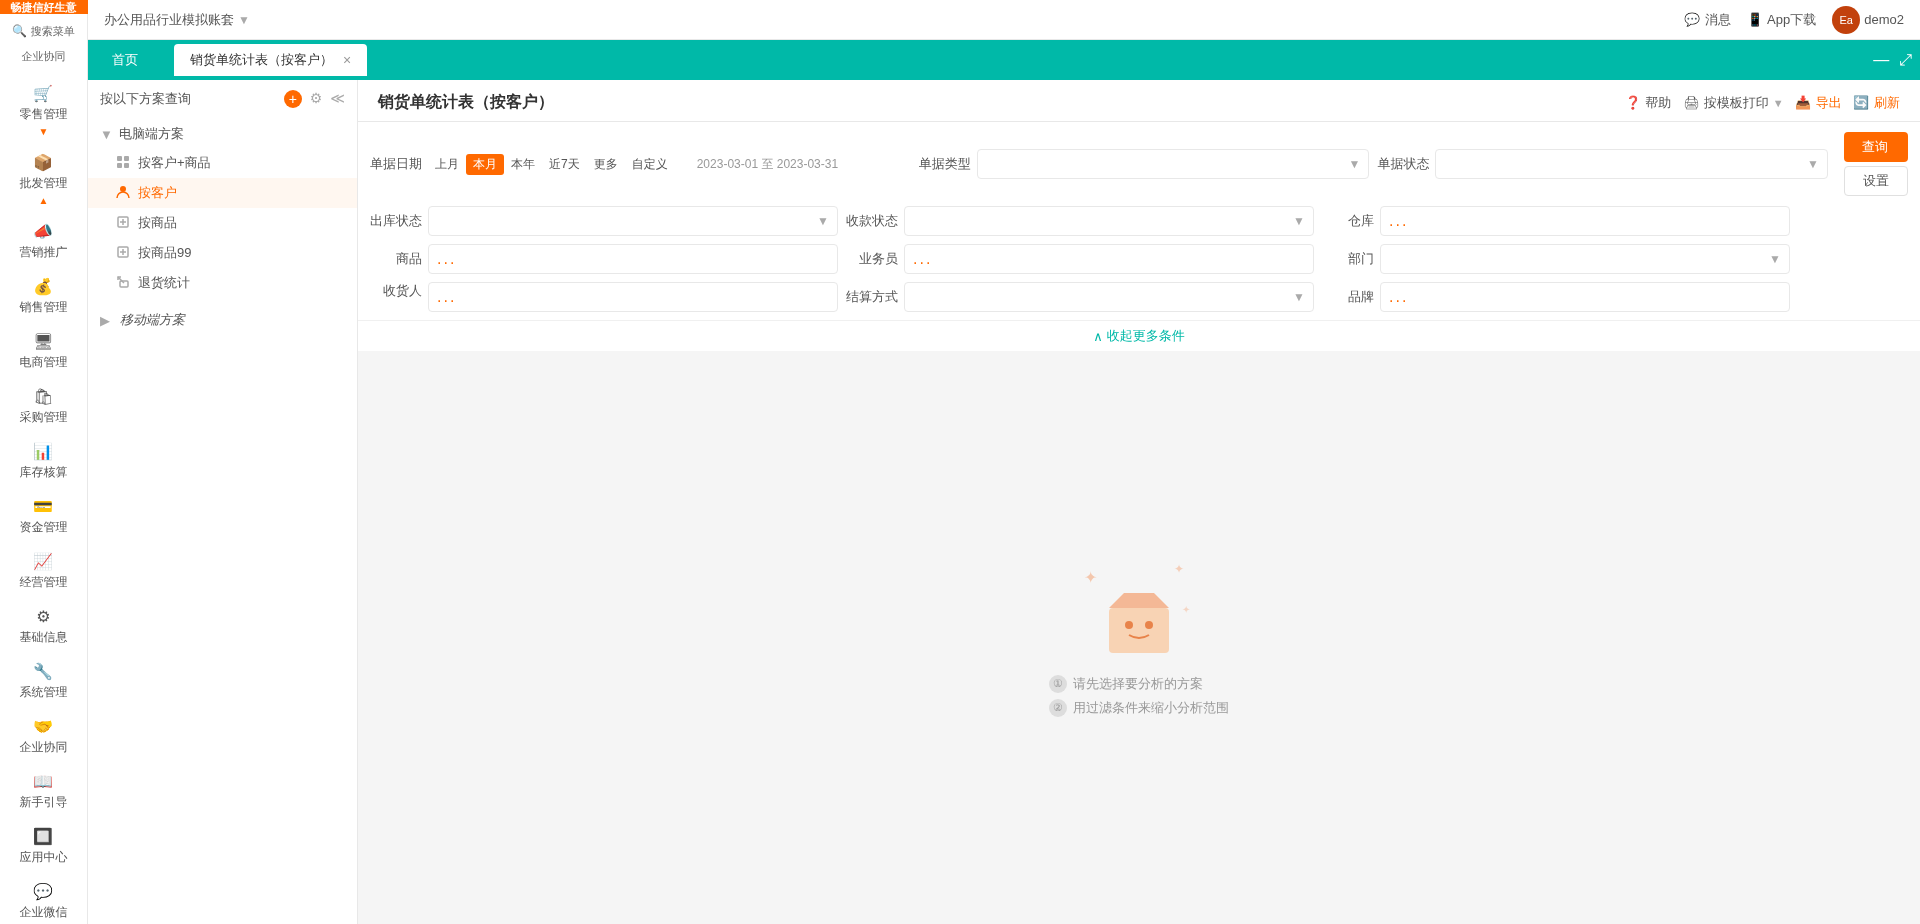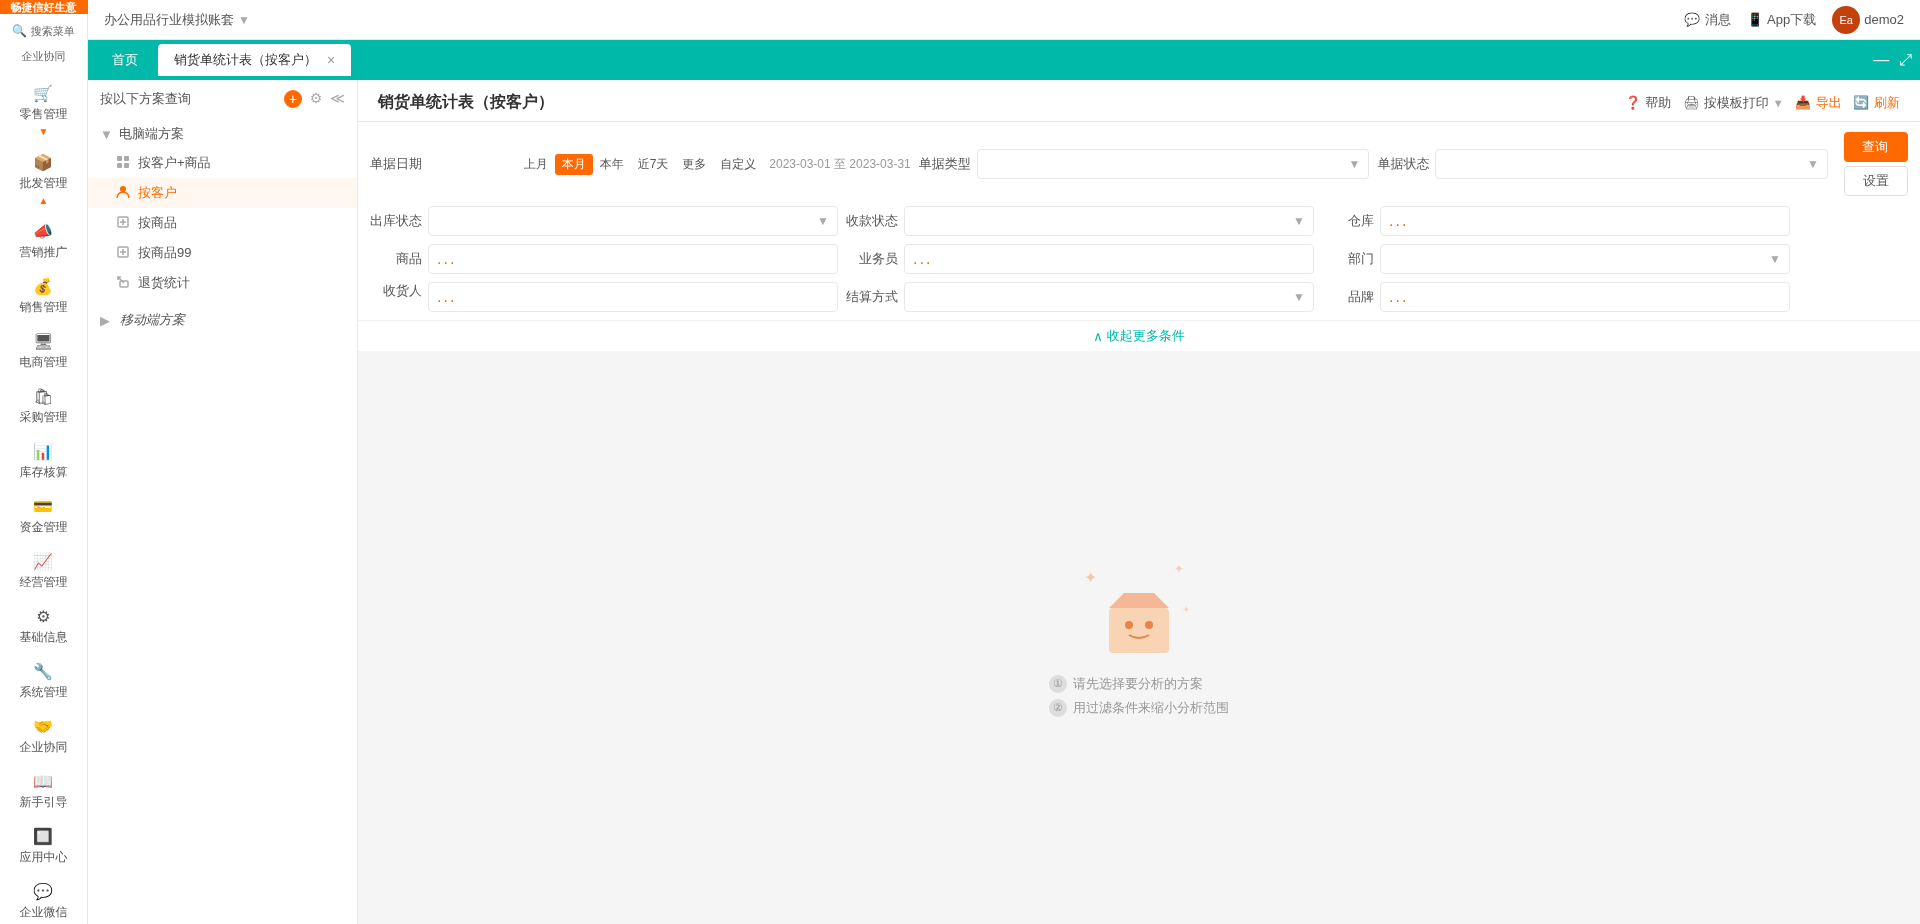--- a/index.html
+++ b/index.html
@@ -21,21 +21,21 @@
 
     
     .topbar { height: 40px; background: #fff; border-bottom: 1px solid #e8e8e8; display: flex; align-items: center; justify-content: space-between; padding: 0 16px; }
     .topbar-left { display: flex; align-items: center; gap: 8px; font-size: 13px; color: #555; }
     .topbar-dropdown { display: flex; align-items: center; gap: 4px; cursor: pointer; }
     .topbar-right { display: flex; align-items: center; gap: 16px; font-size: 13px; color: #555; }
     .topbar-right-item { display: flex; align-items: center; gap: 4px; cursor: pointer; }
     .avatar { width: 28px; height: 28px; border-radius: 50%; background: #c2410c; display: flex; align-items: center; justify-content: center; color: #fff; font-size: 11px; }
 
     
-    .tabbar { height: 40px; background: #00b9a8; display: flex; align-items: center; padding: 0 8px; gap: 4px; }
+    .tabbar { height: 40px; background: #00b9a8; display: flex; align-items: center; padding: 0 8px; gap: 20px; }
     .tab { height: 32px; padding: 0 16px; display: flex; align-items: center; gap: 6px; cursor: pointer; border-radius: 4px 4px 0 0; font-size: 13px; }
     .tab.home { background: transparent; color: #fff; }
     .tab.active { background: #fff; color: #333; }
     .tab-close { color: #999; font-size: 14px; cursor: pointer; margin-left: 4px; }
 
     
     .content { flex: 1; display: flex; background: #f0f2f5; }
 
     
     .scheme-panel { width: 270px; background: #fff; border-right: 1px solid #e8e8e8; padding: 10px 0; }
@@ -289,21 +289,21 @@
             <span>刷新</span>
           </div>
         </div>
       </div>
 
       <div class="filter-wrapper">
 
         <div style="display:flex;align-items:center;padding:10px 12px 6px;gap:8px;">
           <div style="display:flex;align-items:center;flex:1.2;">
             <span class="fgr-label" style="min-width:58px;font-size:13px;color:#555;text-align:right;padding-right:6px;">单据日期</span>
-            <div style="flex:1;display:flex;align-items:center;gap:0;justify-content:flex-end;">
+            <div style="flex:1;display:flex;align-items:center;gap:16px;">
               <div class="date-quick">
                 <span class="dq-btn">上月</span>
                 <span class="dq-btn active" style="background:#ff6900;color:#fff;border-radius:3px;">本月</span>
                 <span class="dq-btn">本年</span>
                 <span class="dq-btn">近7天</span>
                 <span class="dq-btn">更多</span>
                 <span class="dq-btn">自定义</span>
               </div>
               <span style="font-size:12px;color:#999;margin-left:6px;">2023-03-01 至 2023-03-31</span>
             </div>

